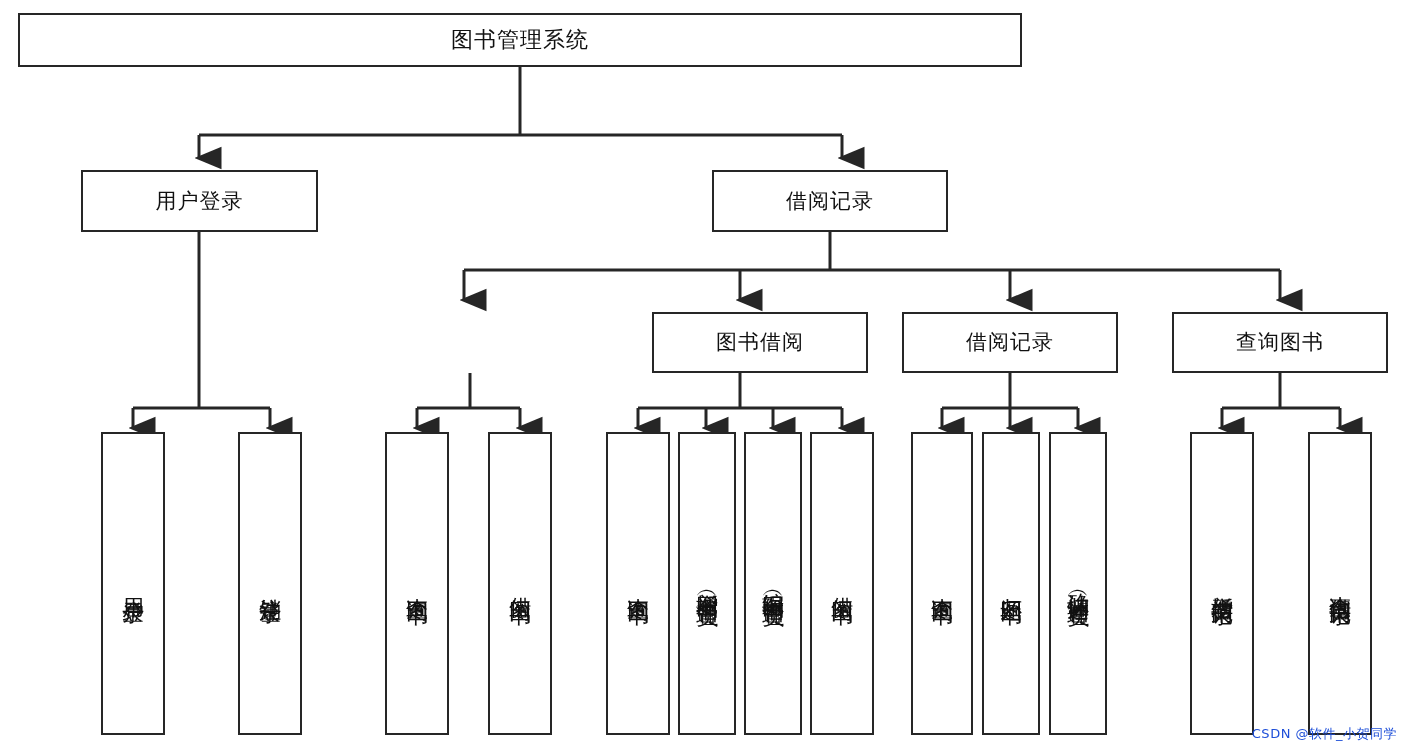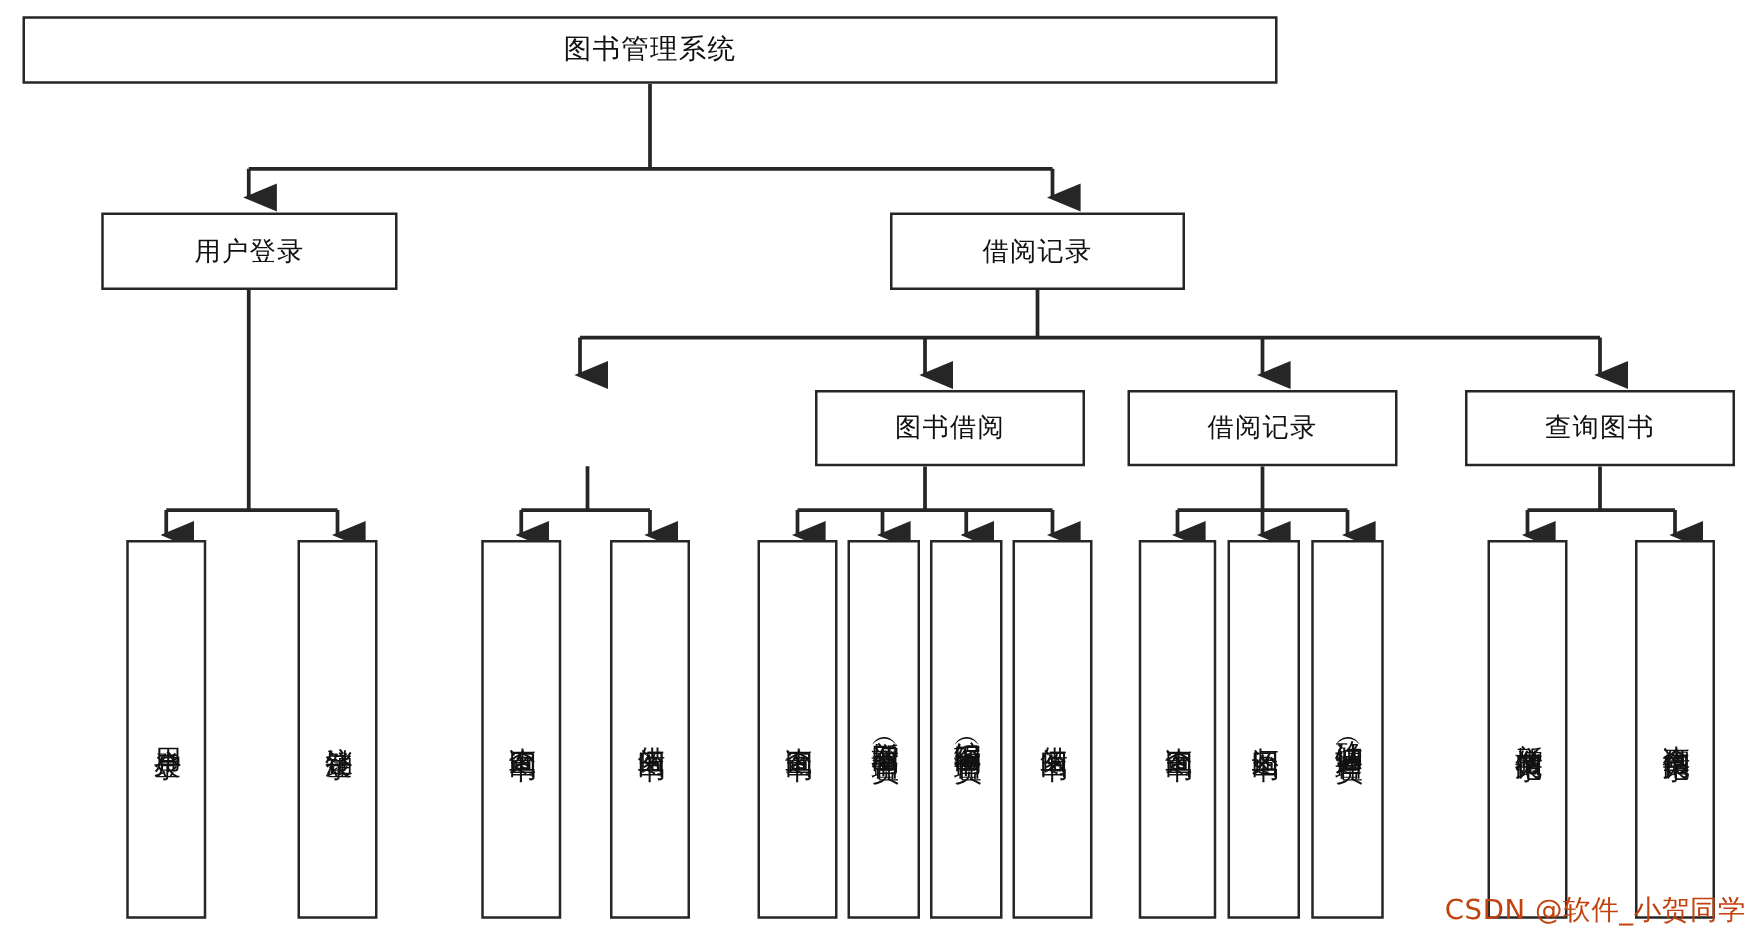--- a/index.html
+++ b/index.html
@@ -54,22 +54,22 @@
     font-size:22px;
     line-height:1.30;
     letter-spacing:2px;
     color:#111;
     white-space:nowrap;
   }
   .watermark{
     position:absolute;
     right:8px;
     bottom:4px;
-    font-size:22px;
-    color:#c2410c;
+    font-size:13px;
+    color:#1d4ed8;
     letter-spacing:.5px;
     white-space:nowrap;
     user-select:none;
   }
 </style>
 </head>
 <body>
 
 <div id="stage">
 

